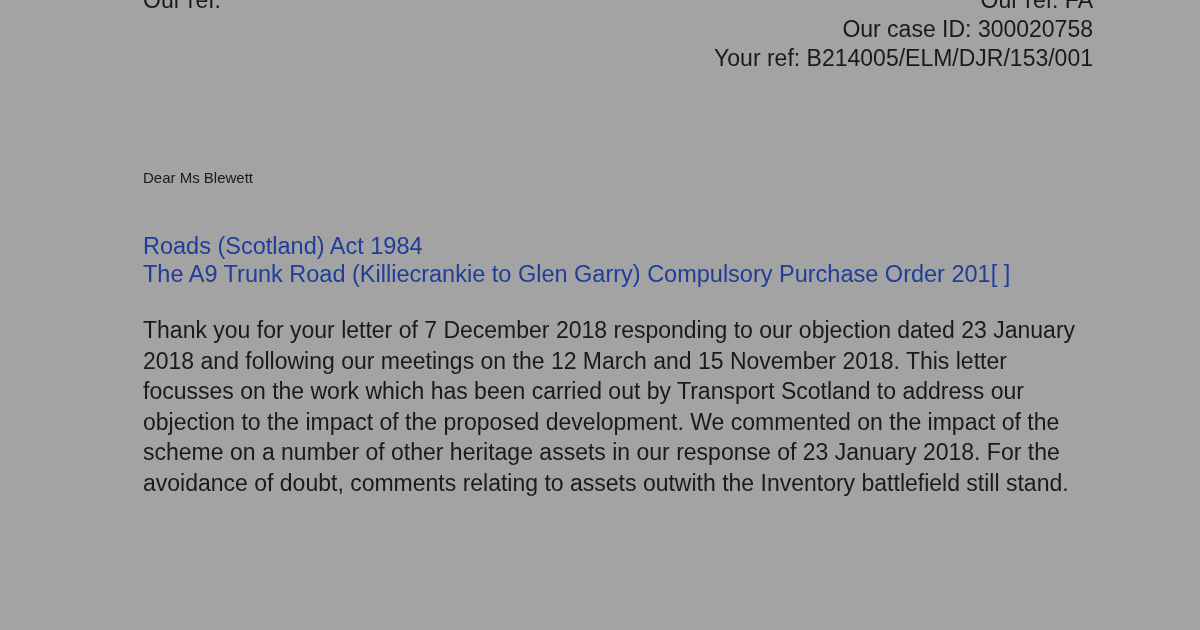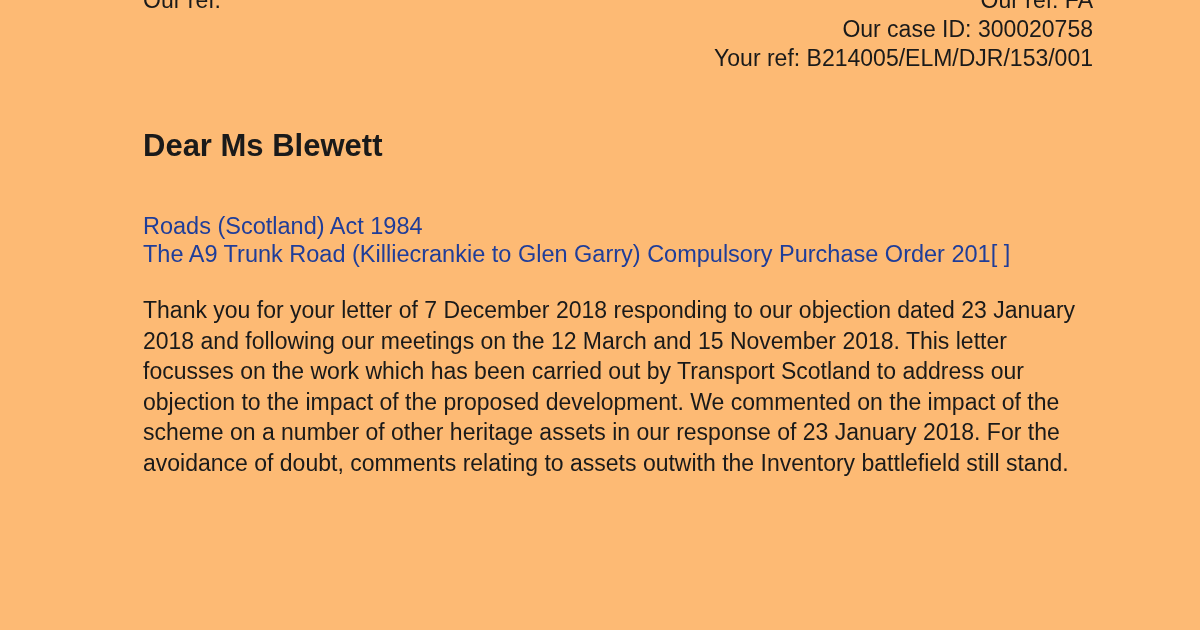--- a/index.html
+++ b/index.html
@@ -11,21 +11,21 @@
     width: 1200px;
     height: 630px;
     overflow: hidden;
     font-family: "Liberation Sans", sans-serif;
     color: #1a1a1a;
   }
   .page {
     position: relative;
     width: 1200px;
     height: 630px;
-    background: #fdba74;
+    background: #a3a3a3;
     box-sizing: border-box;
   }
   .doc-body {
     position: absolute;
     left: 143px;
     top: -14px;
     width: 950px;
   }
   
   .ref-block {
@@ -42,28 +42,27 @@
     display: flex;
     justify-content: space-between;
     align-items: flex-start;
   }
   .ref-left {
     text-align: left;
     font-size: 23px;
     line-height: 29px;
   }
   .salutation {
-    margin-top: 58px;
-    font-size: 31px;
+    margin-top: 90px;
+    font-size: 15px;
     line-height: 30px;
     color: #1a1a1a;
-    font-weight: bold;
   }
   .subject {
-    margin-top: 51px;
+    margin-top: 39px;
     color: #1f3d99;
     font-size: 23.5px;
     line-height: 28px;
   }
   .subject .sub-line {
     display: block;
   }
   .para {
     margin-top: 27px;
     font-size: 23px;

